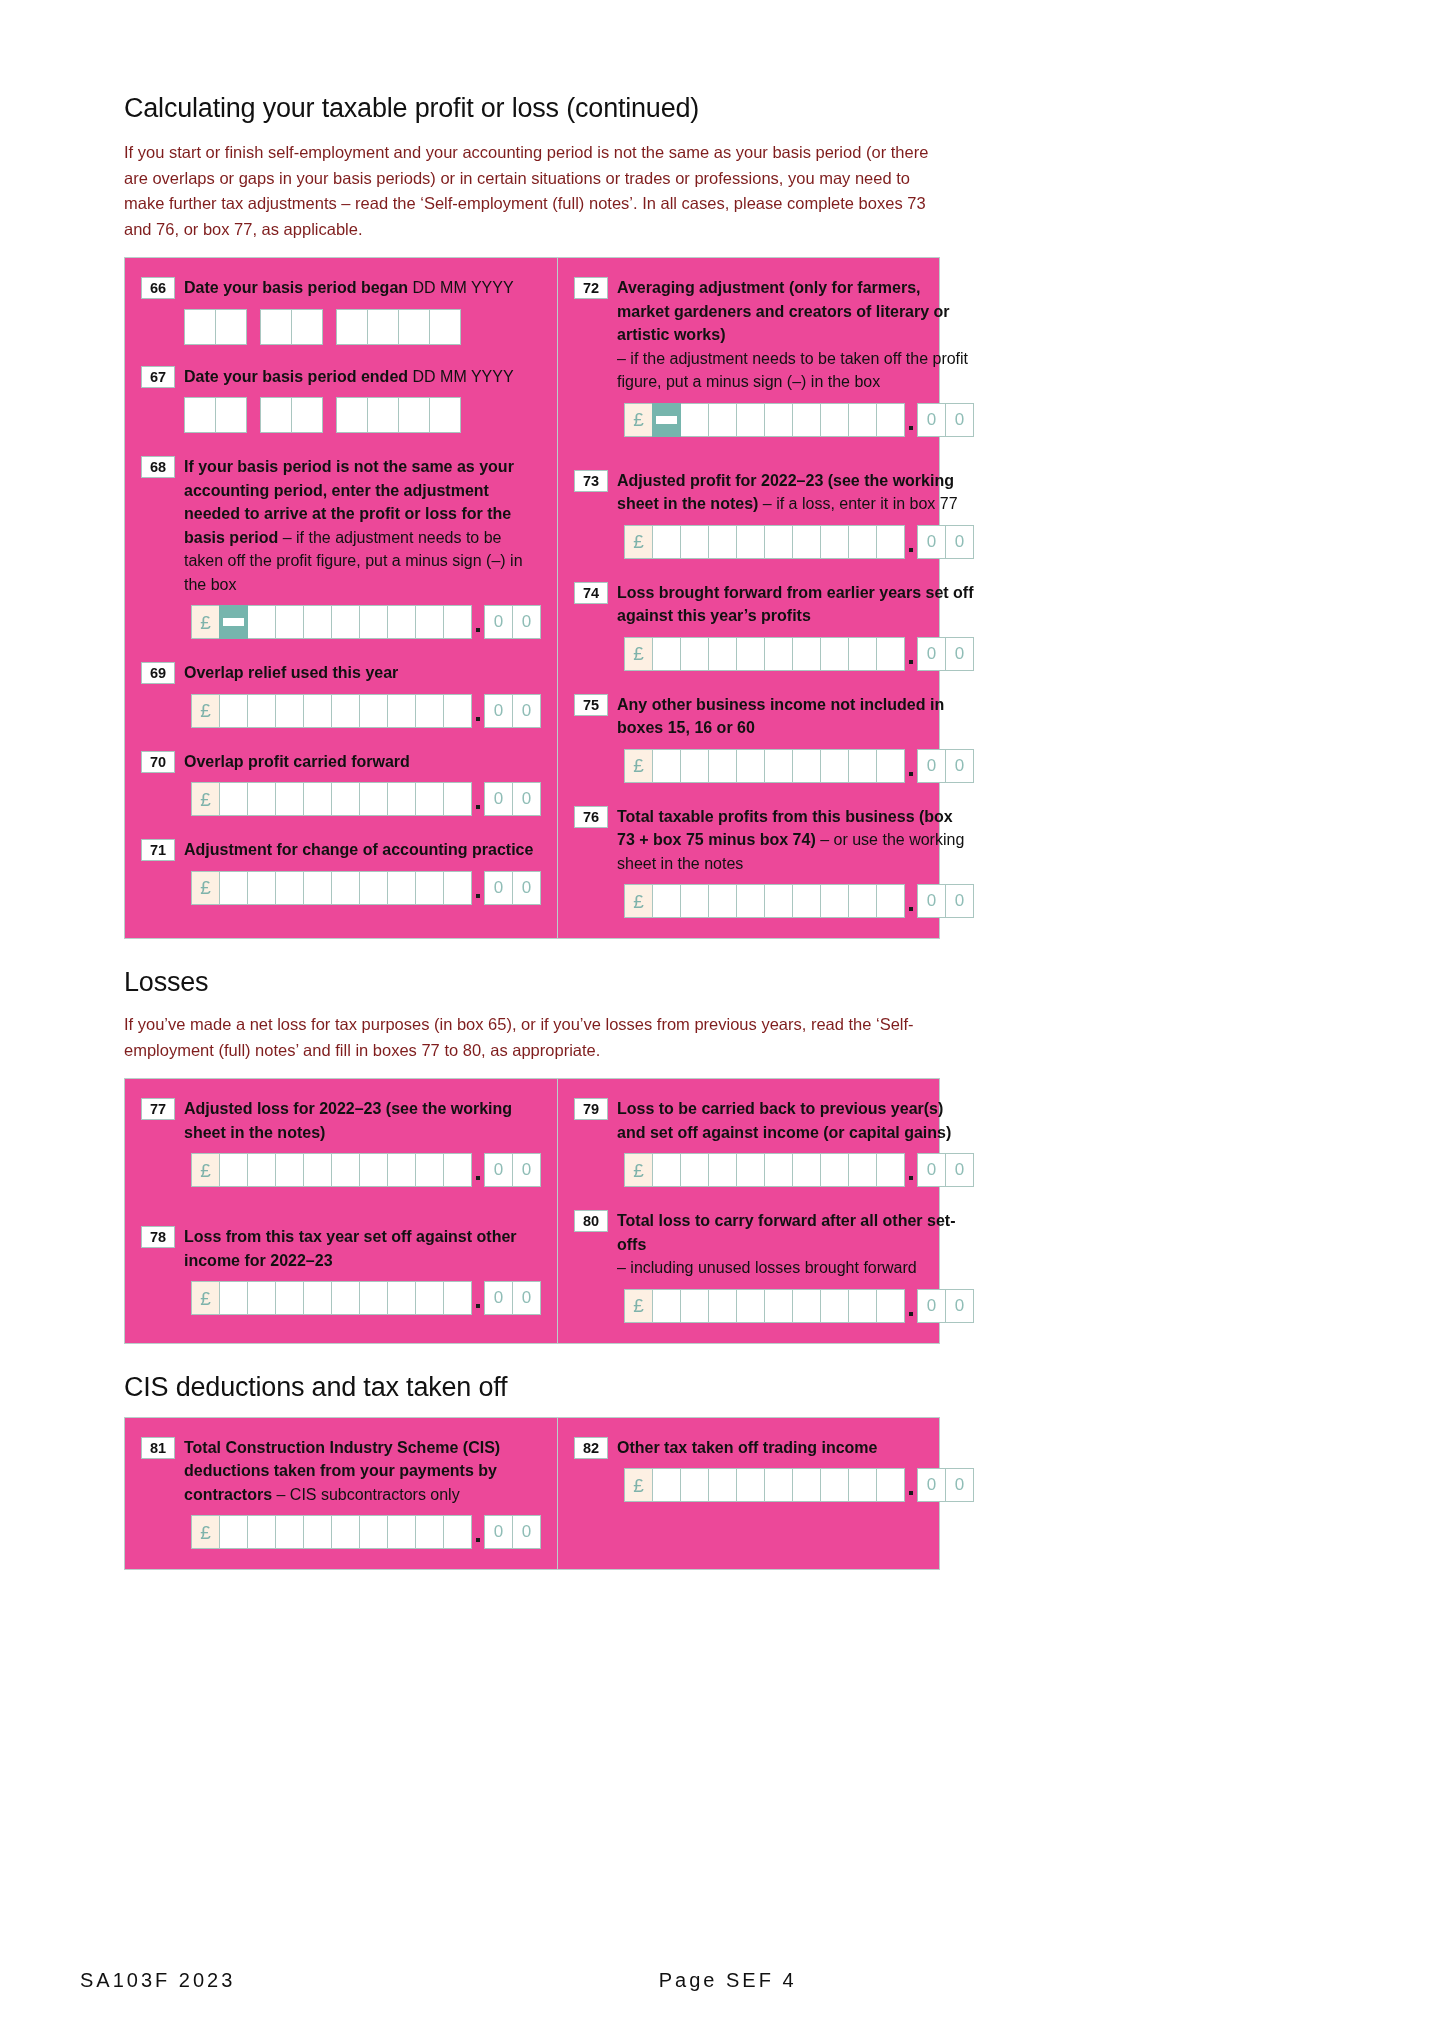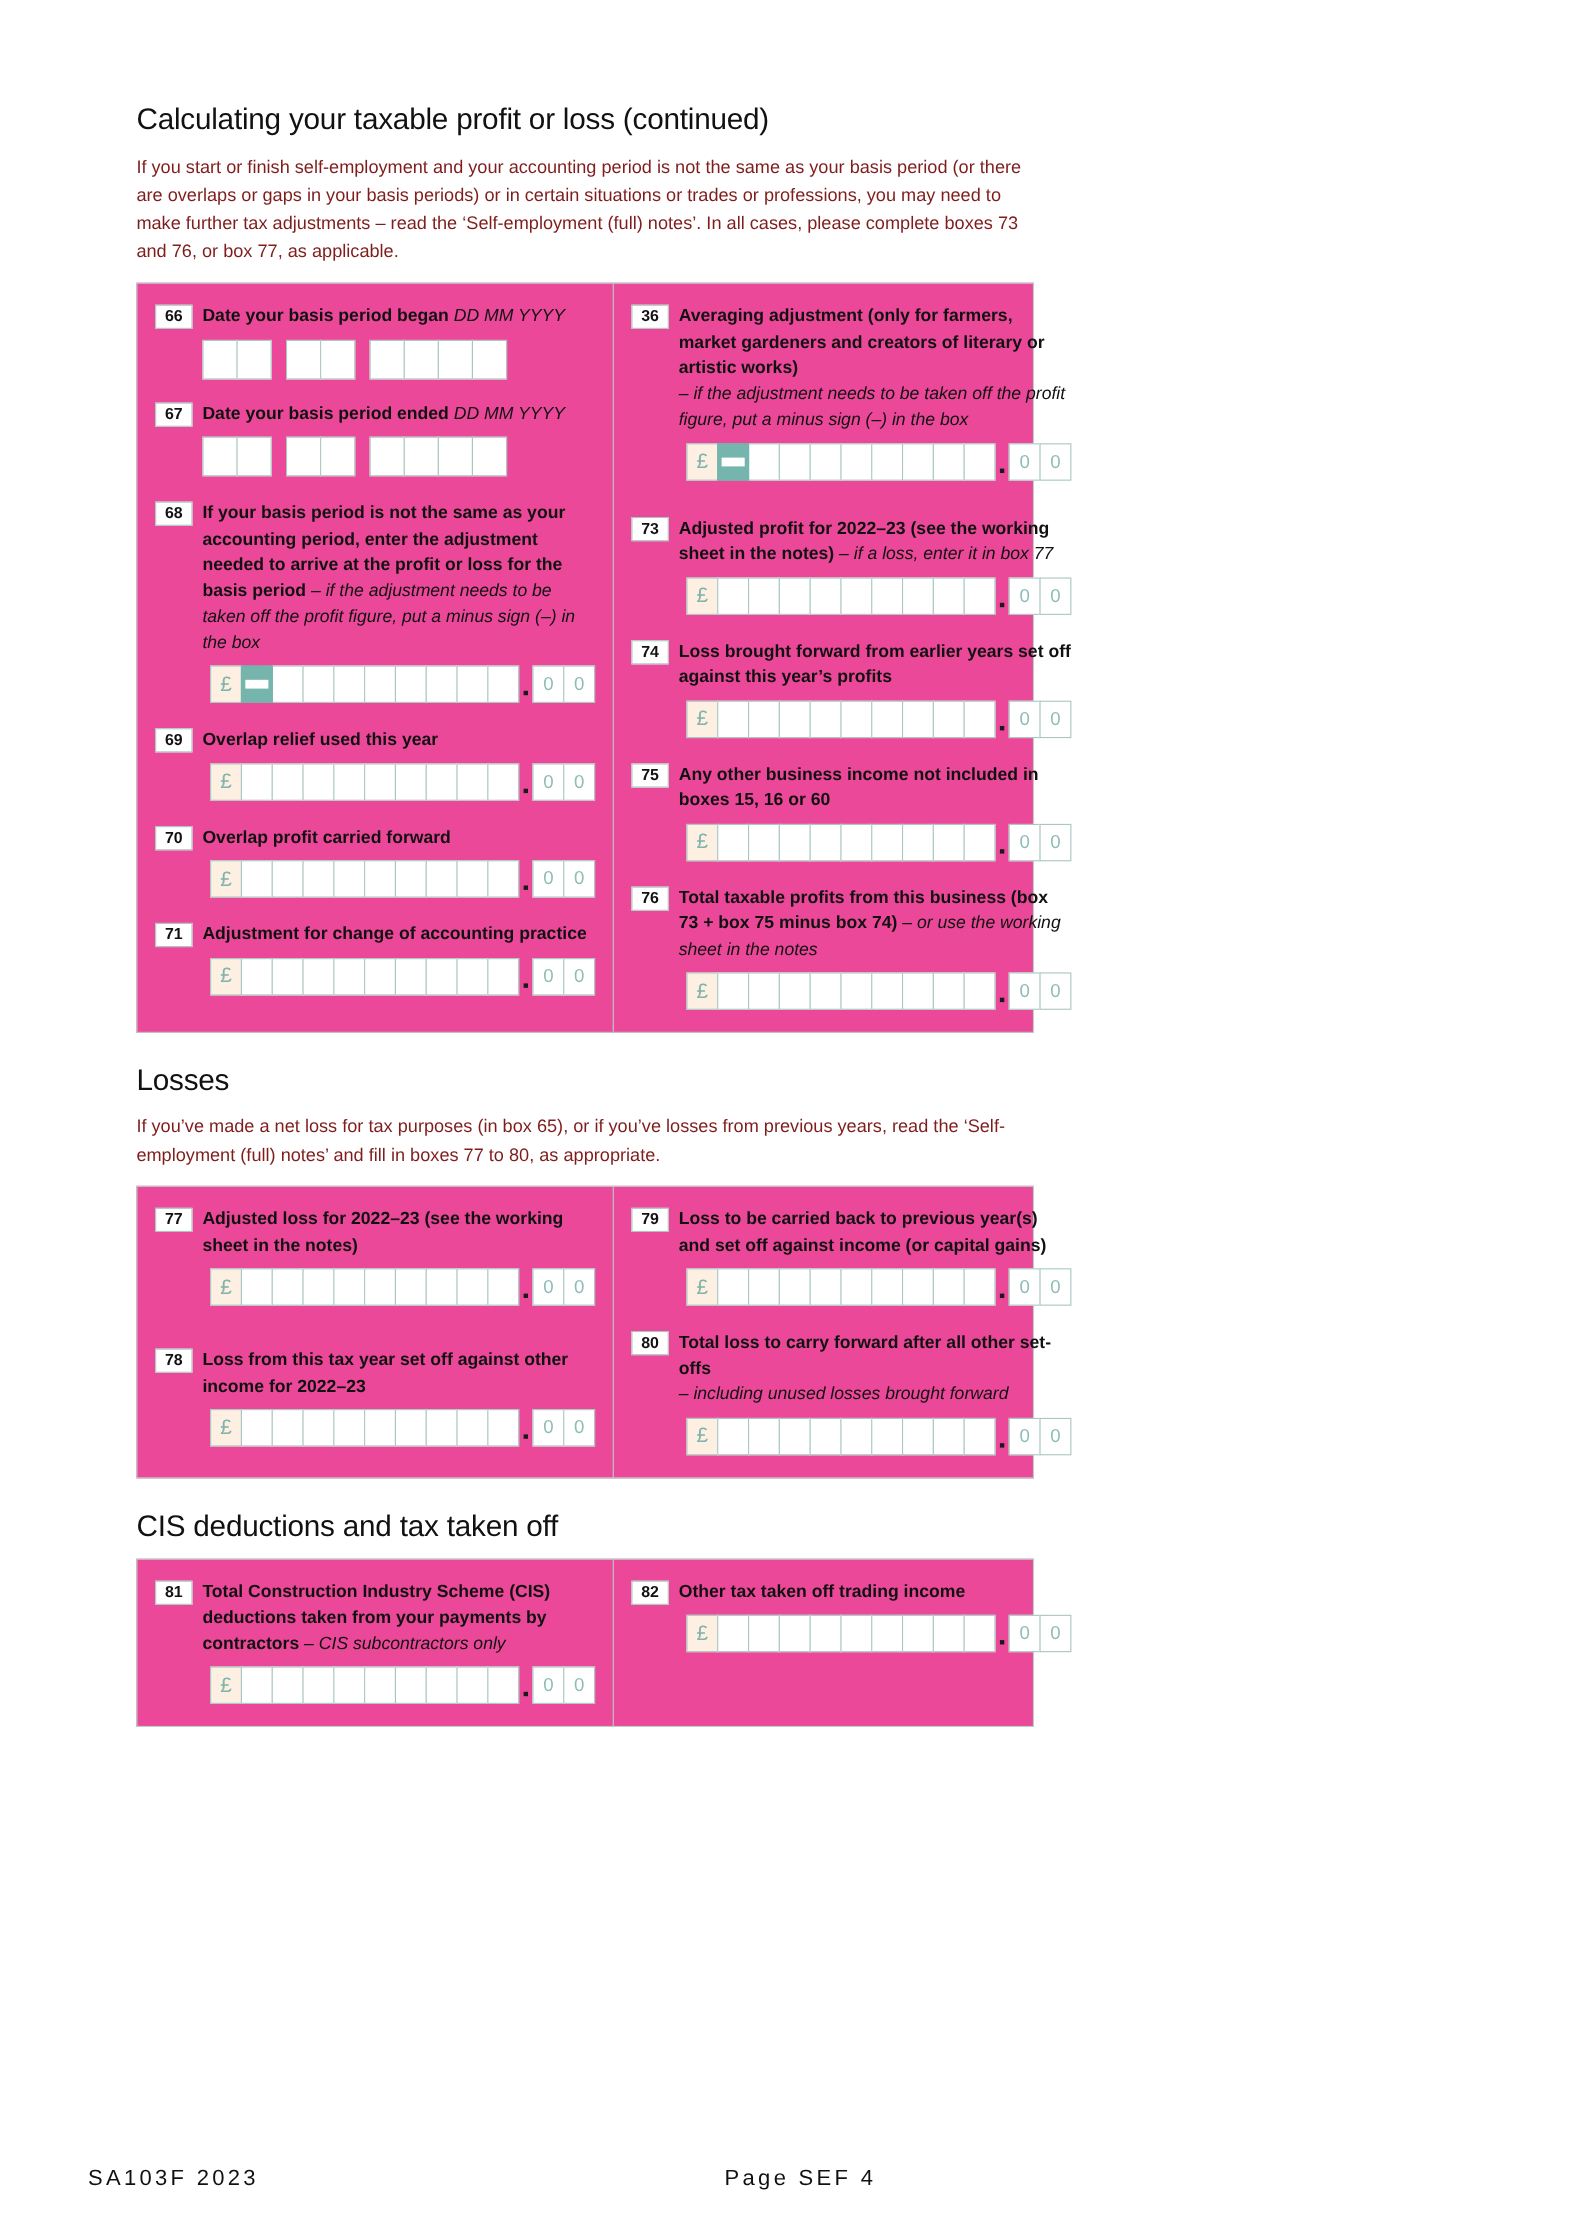--- a/index.html
+++ b/index.html
@@ -84,21 +84,21 @@
     justify-content: center;
     margin-top: 1px;
   }
   .label {
     font-size: 16px;
     line-height: 23.5px;
     font-weight: 700;
     color: #111;
     padding-top: 0px;
   }
-  .label .thin { font-weight: 400; font-style: italic; }
+  .label .thin { font-weight: 400; }
 
   
   .date-row {
     display: flex;
     align-items: center;
     margin-top: 9px;
     margin-left: 43px;
     gap: 0;
   }
   .dcell {
@@ -346,21 +346,21 @@
           <div class="pcell">0</div>
         </div>
       </div>
 
     </div>
 
     <div class="col right">
 
       <div class="field">
         <div class="field-head">
-          <div class="boxnum">36</div>
+          <div class="boxnum">72</div>
           <div class="label">
             <span>Averaging adjustment (only for farmers, market gardeners and creators of literary or artistic works)</span><br><span class="thin"> – if the adjustment needs to be taken off the profit figure, put a minus sign (–) in the box</span>
           </div>
         </div>
         <div class="cur-row indent">
           <div class="ccell sym first">£</div>
           <div class="ccell minus"></div>
           <div class="ccell"></div>
           <div class="ccell"></div>
           <div class="ccell"></div>

